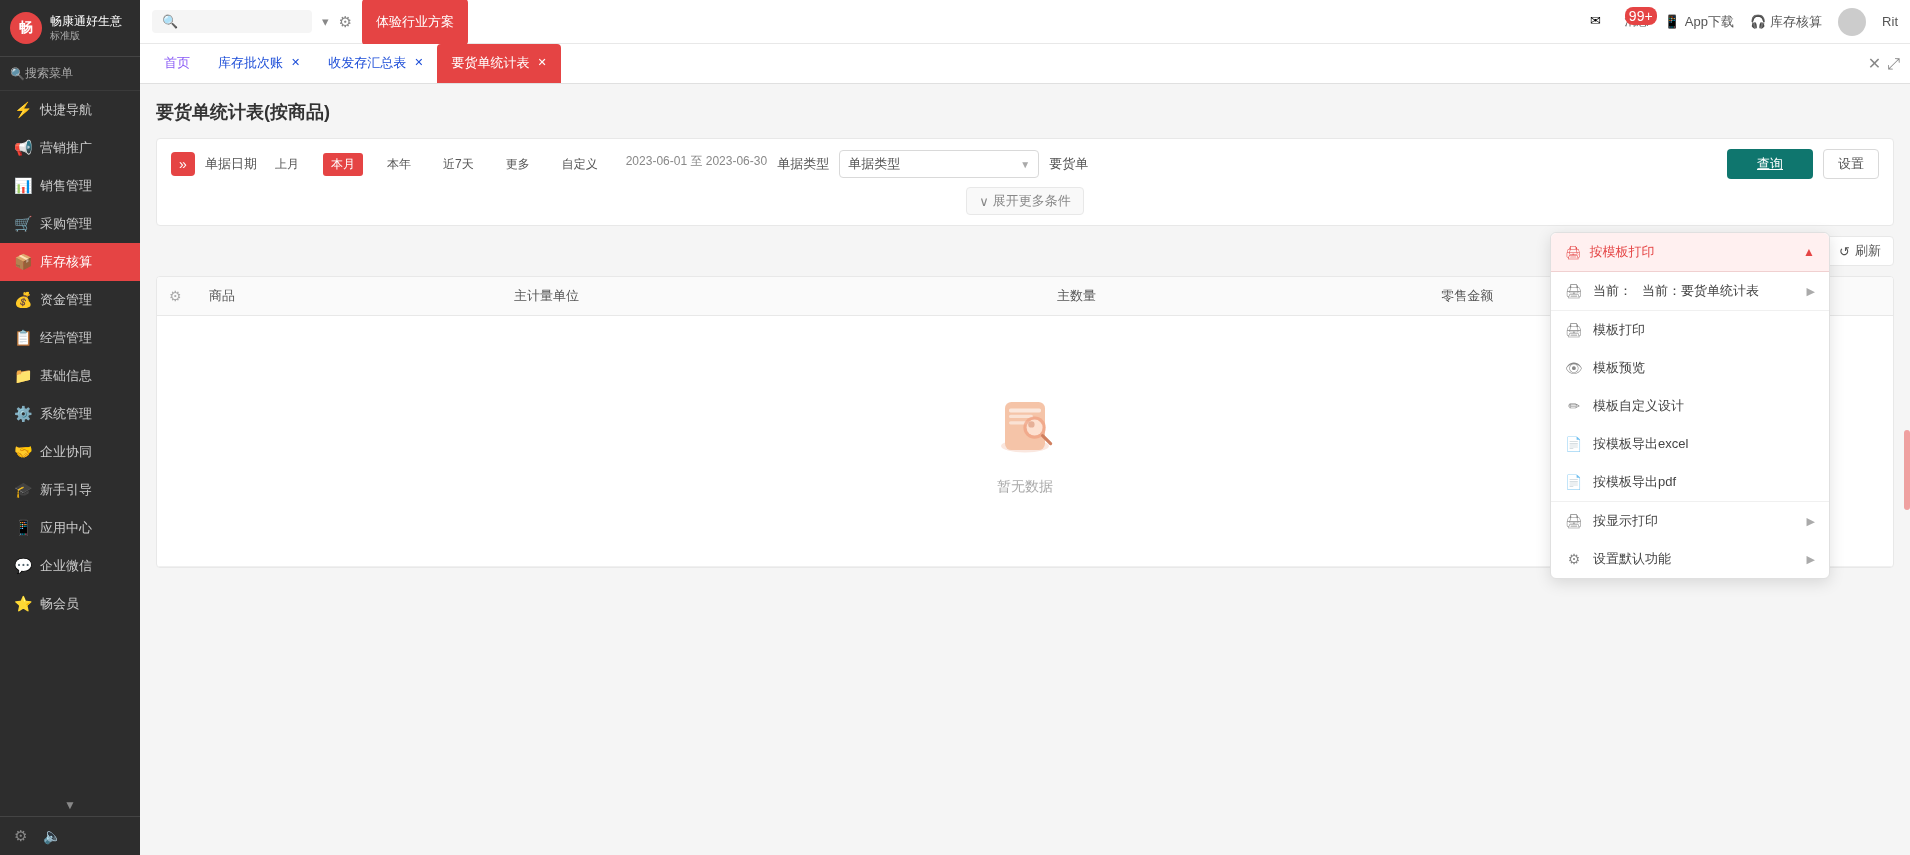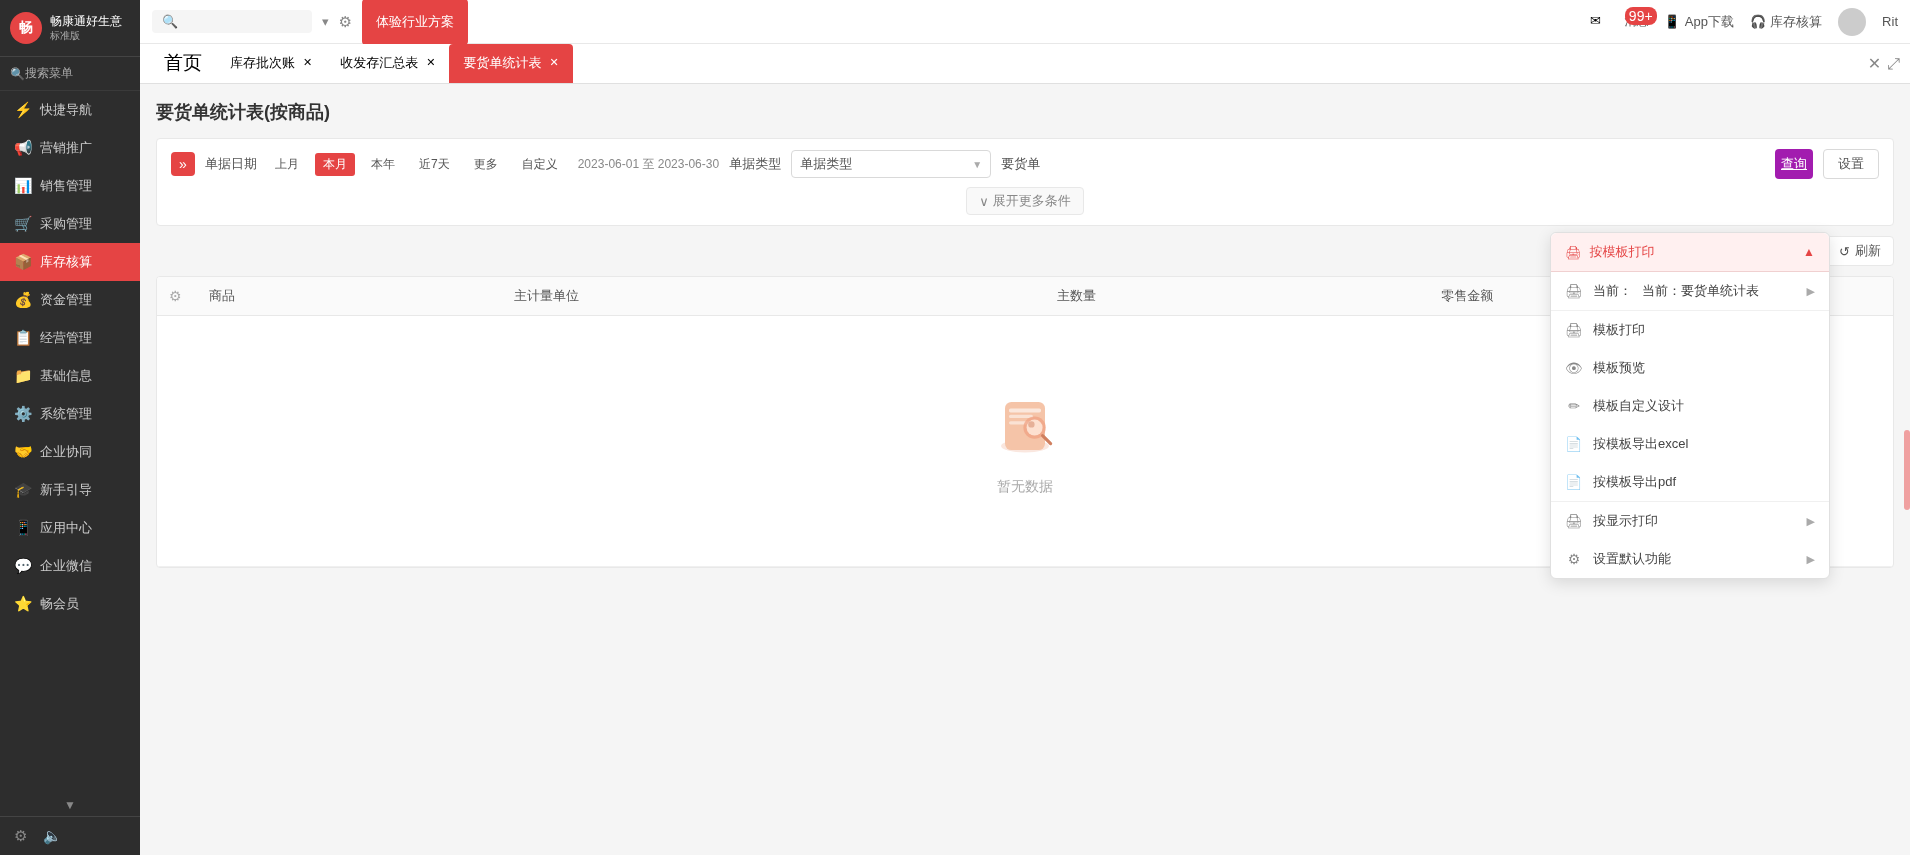--- a/index.html
+++ b/index.html
@@ -163,37 +163,37 @@
       align-items: stretch;
       border-bottom: 1px solid #e0e0e0;
       padding: 0 10px;
       flex-shrink: 0;
     }
     .tab {
       display: flex;
       align-items: center;
       padding: 0 14px;
       font-size: 13px;
-      color: #000000;
+      color: #1d4ed8;
       cursor: pointer;
       border-bottom: 2px solid transparent;
       gap: 6px;
       white-space: nowrap;
     }
     .tab.active {
       color: #fff;
       background: #e54444;
       border-radius: 4px 4px 0 0;
     }
     .tab-close {
       font-size: 11px;
       color: inherit;
       margin-left: 2px;
     }
-    .tab-home { color: #000000; font-size: 19px; }
+    .tab-home { color: #8b5cf6; font-size: 13px; }
     .tabs-right { margin-left: auto; display: flex; align-items: center; gap: 6px; }
     .tabs-right span { font-size: 16px; color: #888; cursor: pointer; }
 
     
     .content {
       flex: 1;
       overflow: auto;
       padding: 16px;
       position: relative;
     }
@@ -228,22 +228,21 @@
       border-radius: 4px;
       cursor: pointer;
       font-size: 14px;
       display: flex;
       align-items: center;
       justify-content: center;
     }
     .filter-label { color: #555; font-size: 13px; white-space: nowrap; }
     .date-tabs {
       display: flex;
-      gap: 8px;
-      align-items: center;
+      gap: 16px;
     }
     .date-tab {
       padding: 3px 8px;
       font-size: 12px;
       color: #555;
       cursor: pointer;
       border-radius: 3px;
     }
     .date-tab.active {
       background: #e54444;
@@ -367,24 +366,24 @@
       gap: 5px;
       color: #555;
       font-size: 13px;
       cursor: pointer;
       border: 1px solid #e8e8e8;
       background: white;
       padding: 5px 12px;
       border-radius: 4px;
     }
     .btn-query {
-      background: #a21caf;
+      background: #0f766e;
       color: white;
       border: none;
-      padding: 6px 6px;
+      padding: 6px 30px;
       border-radius: 4px;
       font-size: 13px;
       cursor: pointer;
       text-decoration: underline;
     }
     .btn-settings {
       background: white;
       color: #555;
       border: 1px solid #d9d9d9;
       padding: 5px 14px;

